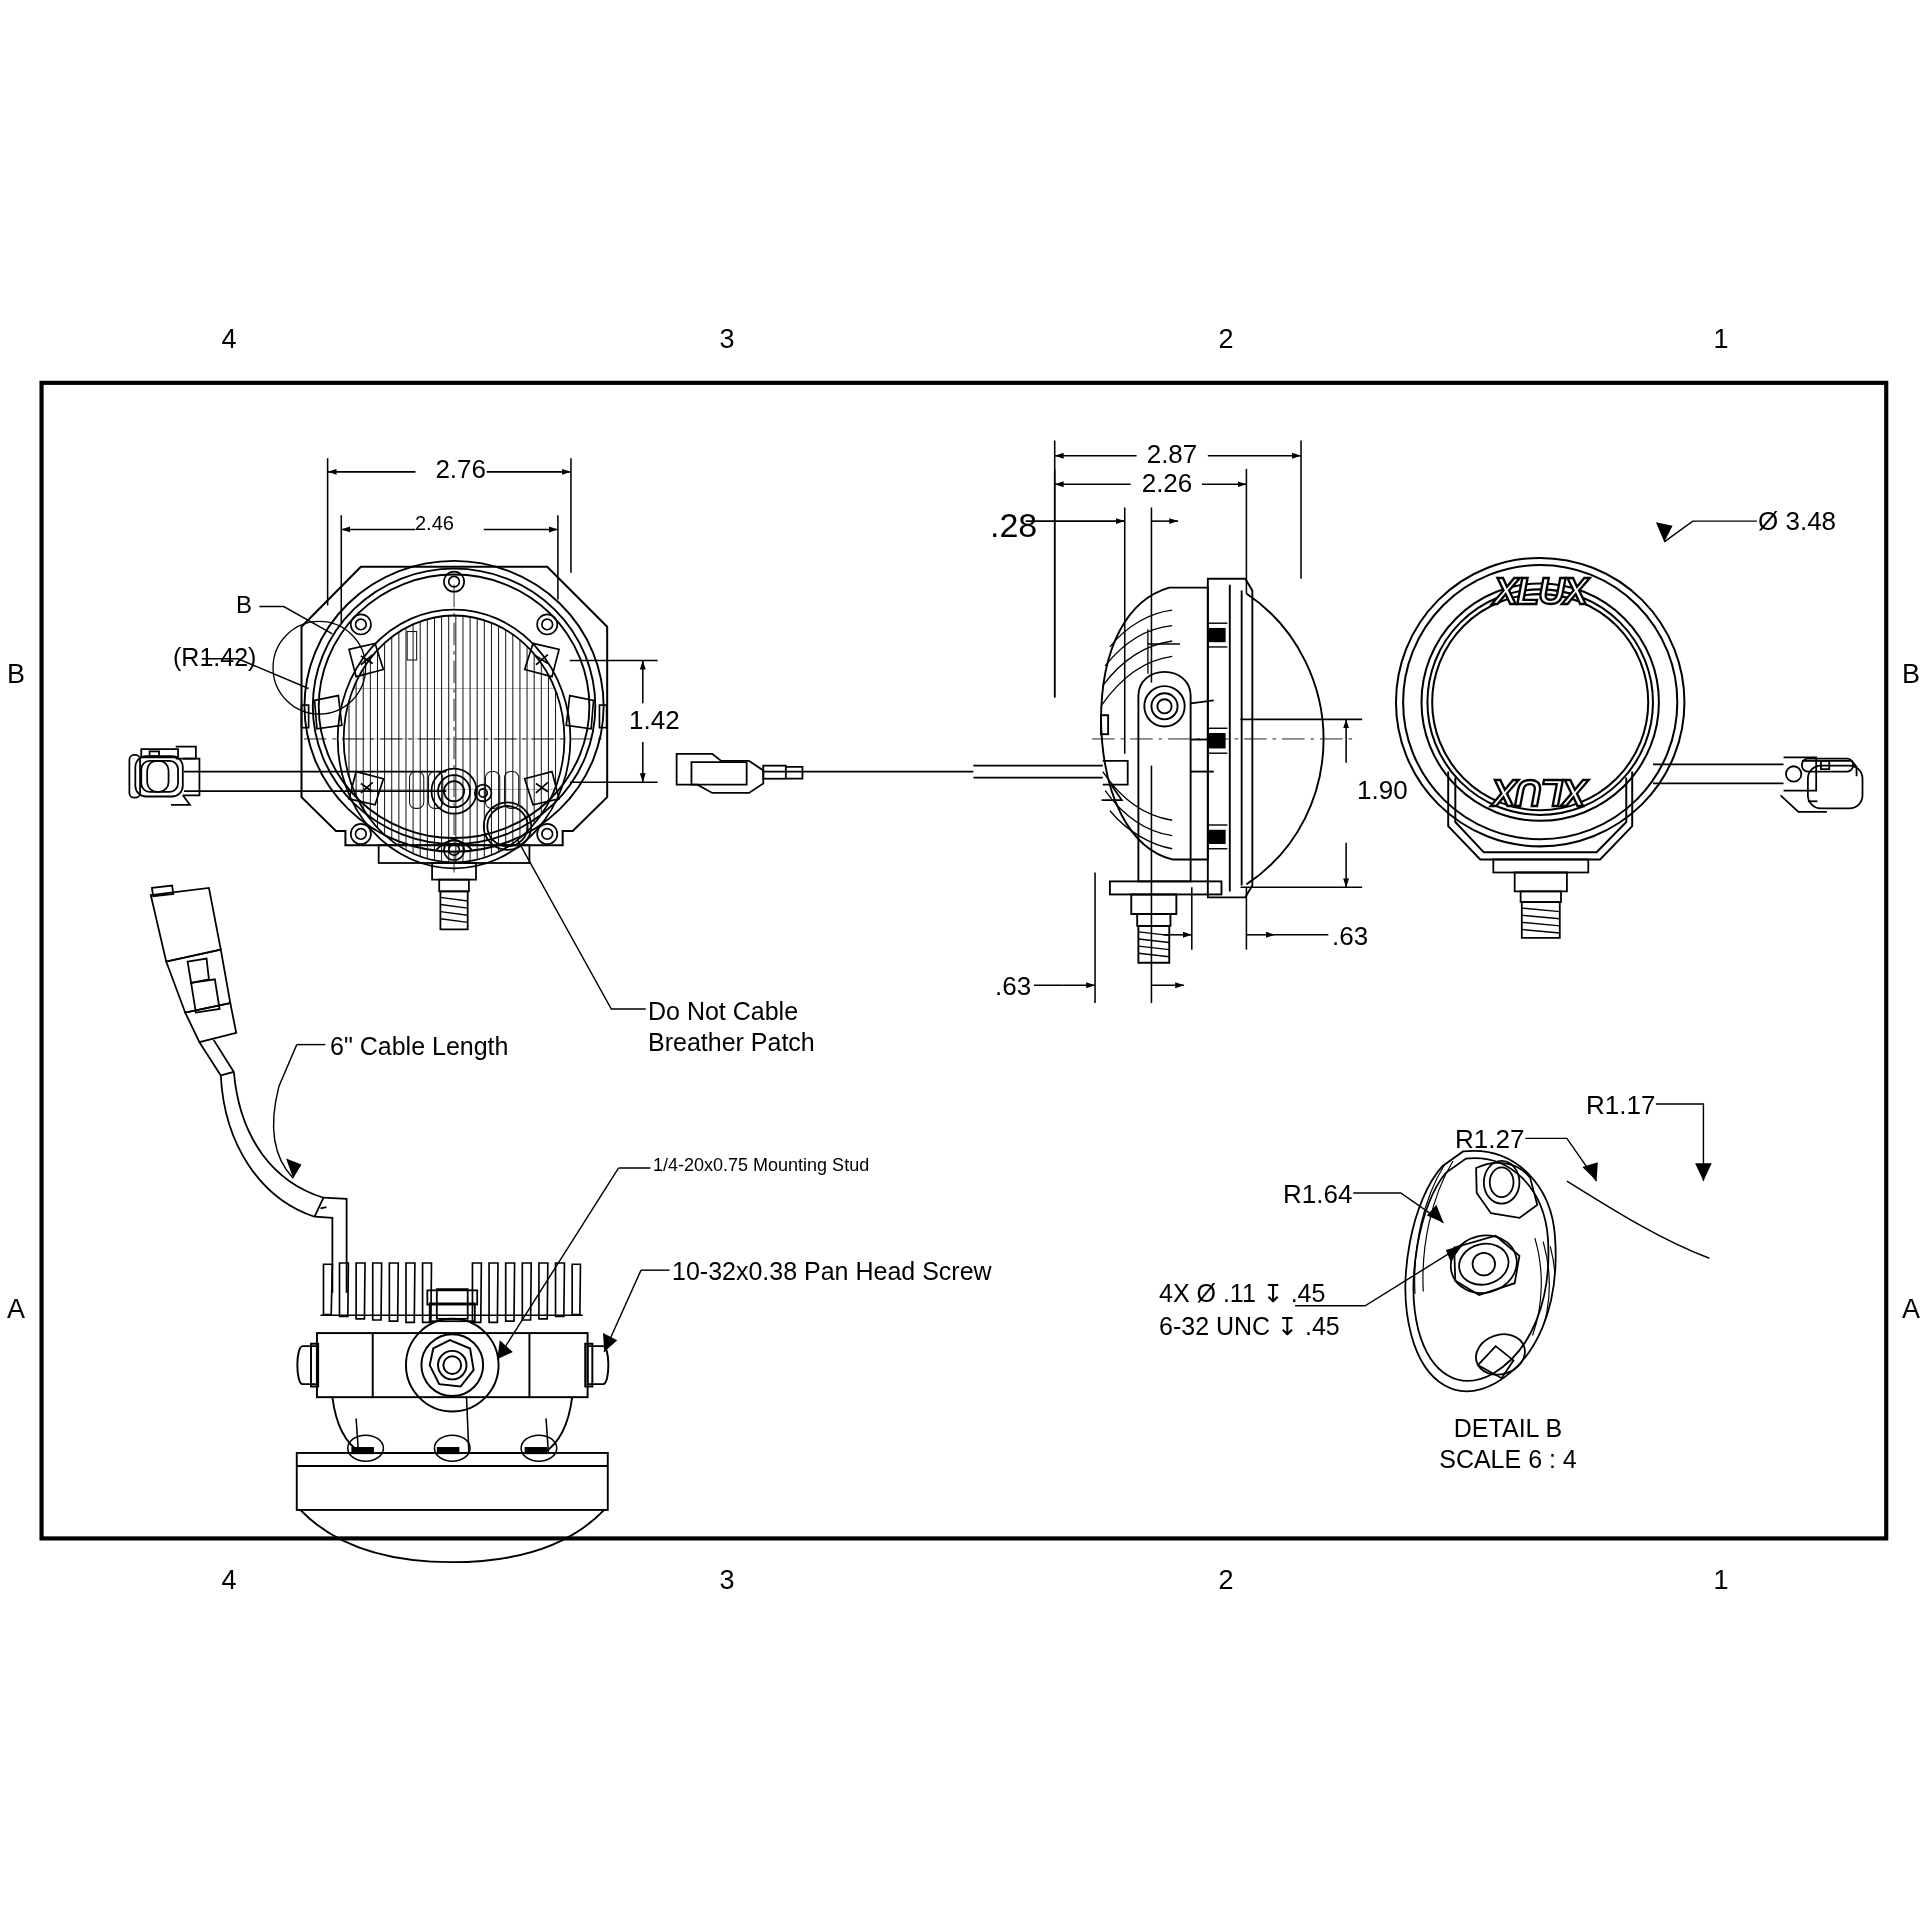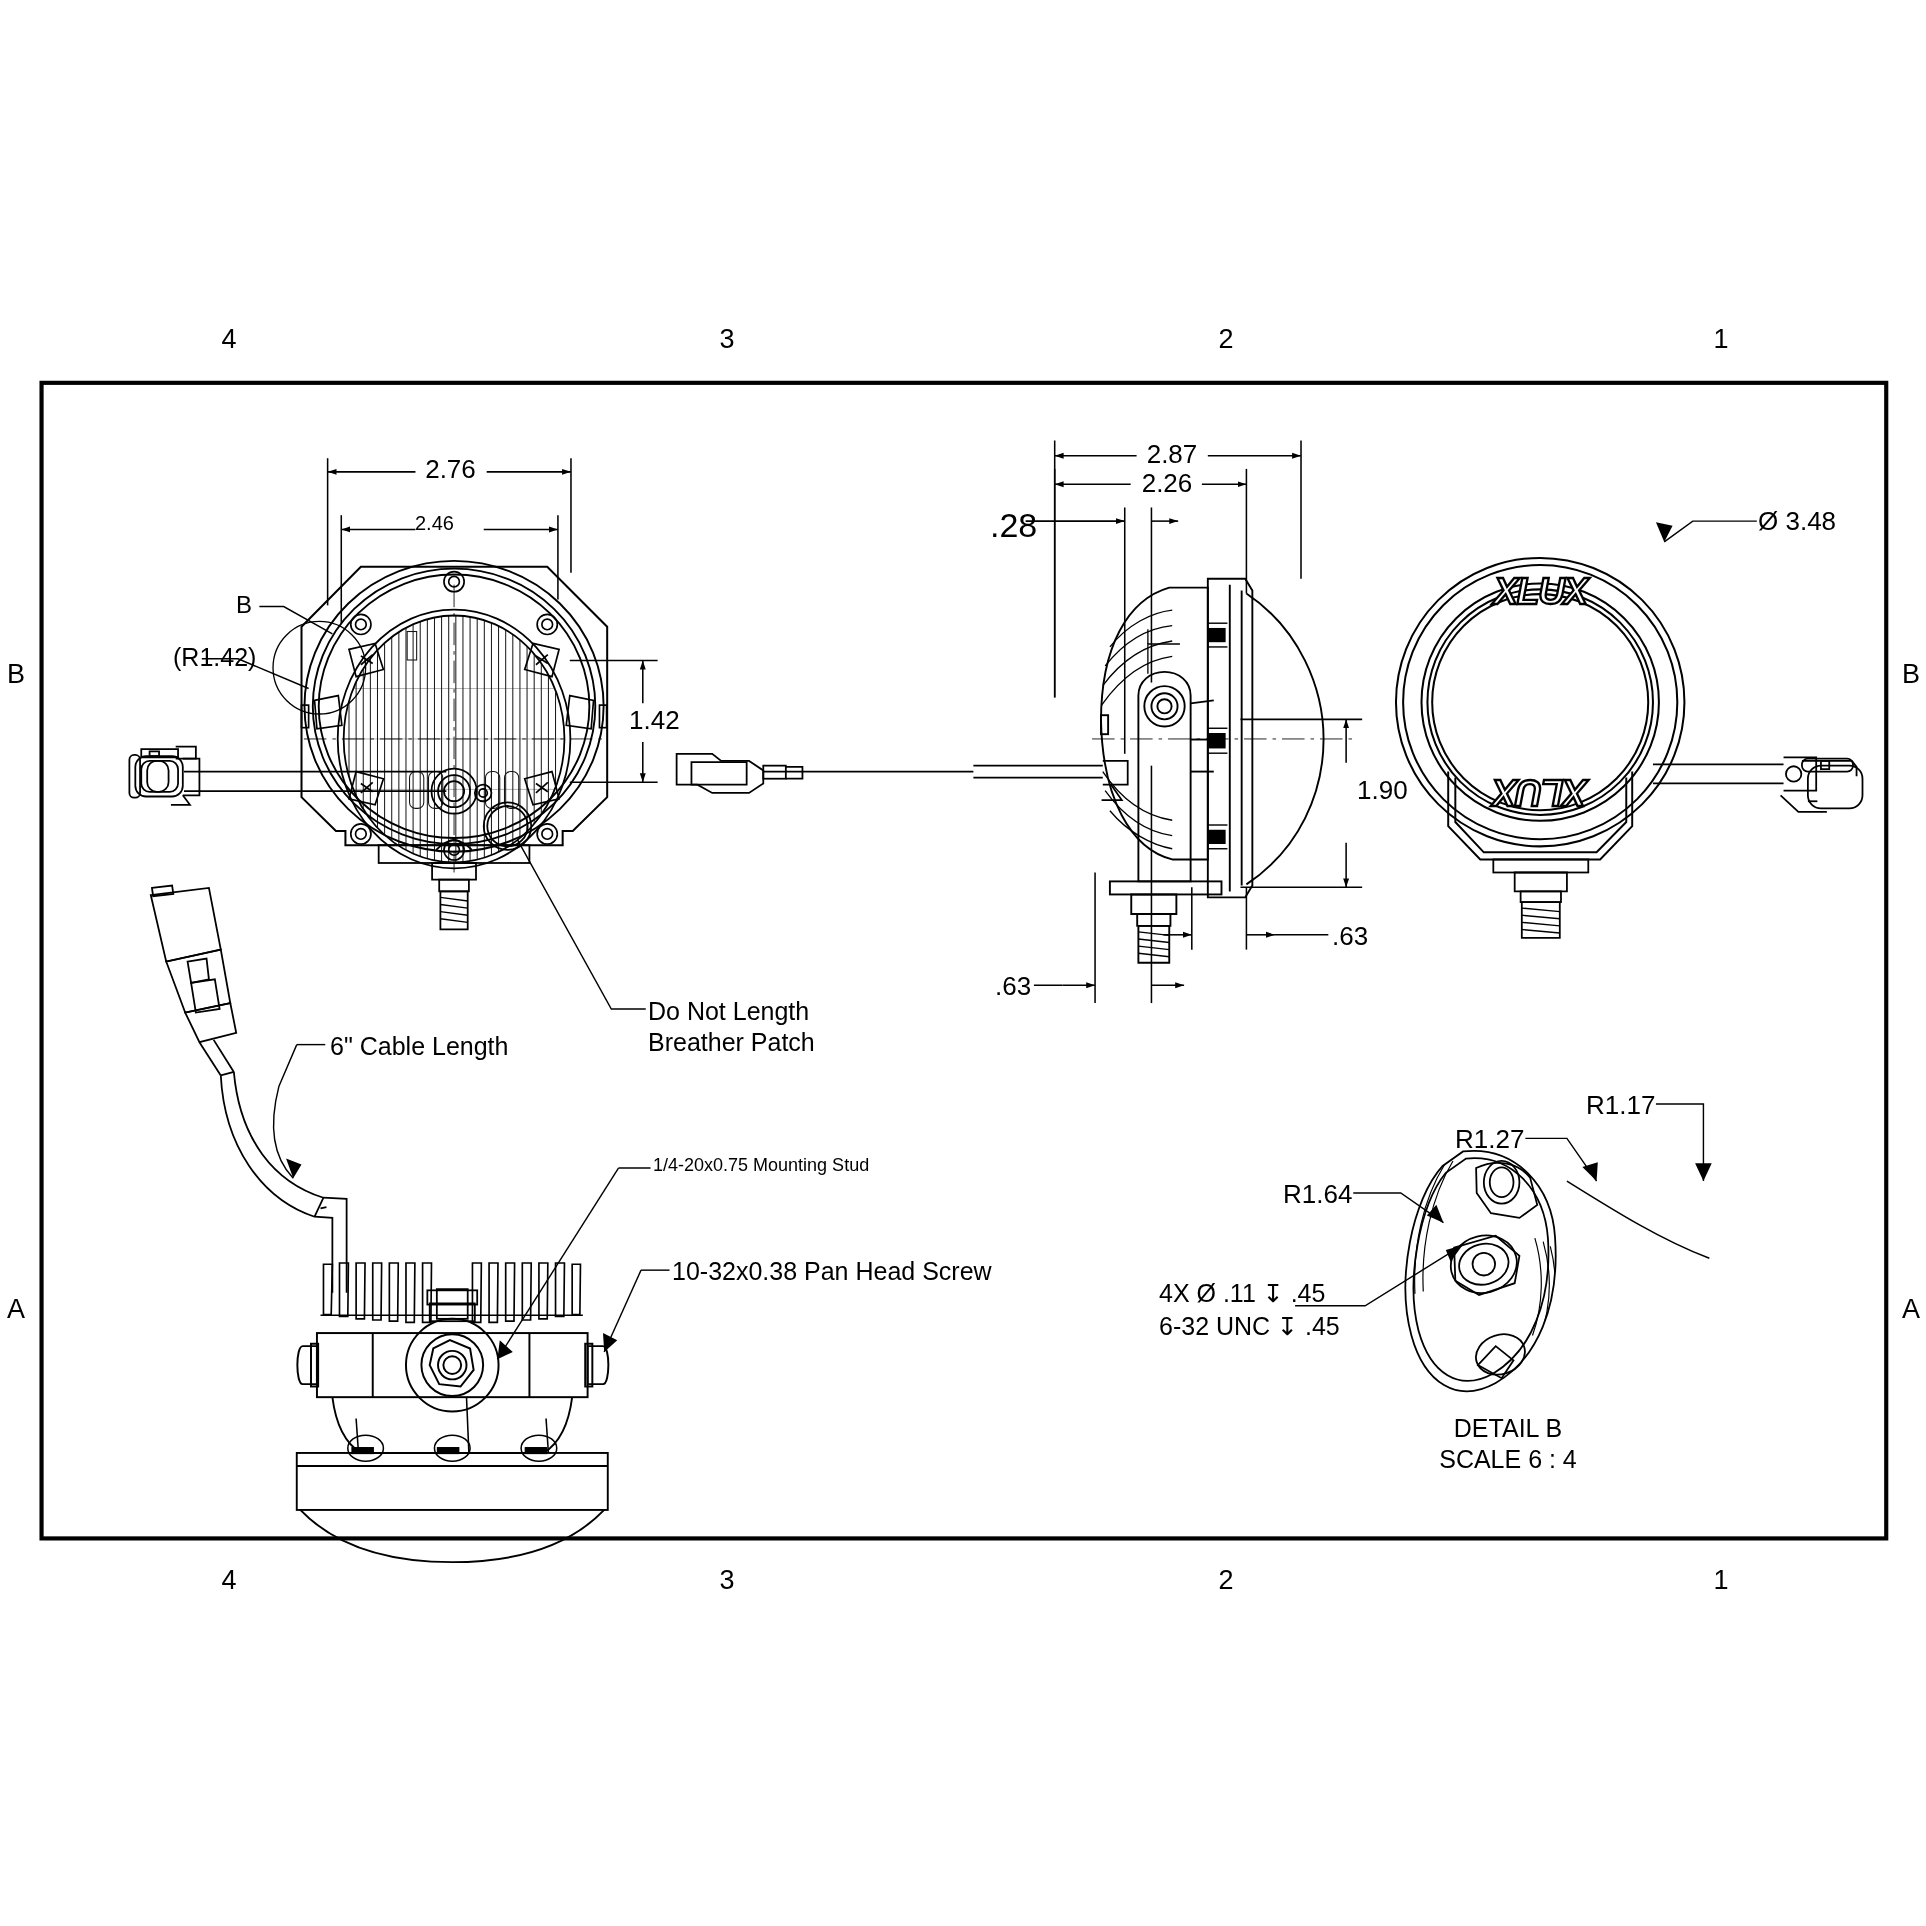--- a/index.html
+++ b/index.html
@@ -542,38 +542,38 @@
 <div class="zone col" style="left:727px;top:1567px;">3</div>
 <div class="zone col" style="left:1226px;top:1567px;">2</div>
 <div class="zone col" style="left:1721px;top:1567px;">1</div>
 
 <div class="zone row" style="left:7.1px;top:674px;">B</div>
 <div class="zone row" style="left:7.1px;top:1309px;">A</div>
 
 <div class="zone row" style="left:1902px;top:674px;">B</div>
 <div class="zone row" style="left:1902px;top:1309px;">A</div>
 
-<div style="position:absolute;left:415px;top:454px;width:71px;text-align:center;font-size:26px;">2.76</div>
+<div style="position:absolute;left:415px;top:454px;width:71px;text-align:right;font-size:26px;">2.76</div>
 <div style="position:absolute;left:415px;top:512px;width:71px;text-align:left;font-size:20px;">2.46</div>
 <div style="position:absolute;left:629px;top:705px;width:77px;text-align:left;font-size:26px;">1.42</div>
 
 <div style="position:absolute;left:236px;top:591px;font-size:24px;">B</div>
 <div style="position:absolute;left:129px;top:643px;font-size:25px;margin-left:44px;">(R1.42)</div>
 
 <div style="position:absolute;left:1135px;top:439px;width:74px;text-align:center;font-size:26px;">2.87</div>
 <div style="position:absolute;left:1130px;top:468px;width:74px;text-align:center;font-size:26px;">2.26</div>
 <div style="position:absolute;left:990px;top:506px;font-size:34px;">.28</div>
 <div style="position:absolute;left:1357px;top:775px;font-size:26px;">1.90</div>
 <div style="position:absolute;left:1332px;top:921px;font-size:26px;">.63</div>
 <div style="position:absolute;left:995px;top:971px;font-size:26px;">.63</div>
 
 <div style="position:absolute;left:1758px;top:506px;font-size:26px;">Ø 3.48</div>
 
 <div style="position:absolute;left:648px;top:996px;font-size:25px;line-height:1.22;">
-  <div>Do Not Length</div>
+  <div>Do Not Cable</div>
   <div>Breather Patch</div>
 </div>
 <div style="position:absolute;left:330px;top:1032px;font-size:25px;">6" Cable Length</div>
 <div style="position:absolute;left:653px;top:1155px;font-size:18px;">1/4-20x0.75 Mounting Stud</div>
 <div style="position:absolute;left:672px;top:1257px;font-size:25px;">10-32x0.38 Pan Head Screw</div>
 
 <div style="position:absolute;left:1586px;top:1090px;font-size:26px;">R1.17</div>
 <div style="position:absolute;left:1455px;top:1124px;font-size:26px;">R1.27</div>
 <div style="position:absolute;left:1283px;top:1179px;font-size:26px;">R1.64</div>
 <div style="position:absolute;left:1159px;top:1277px;font-size:25px;line-height:1.30;white-space:nowrap;">

